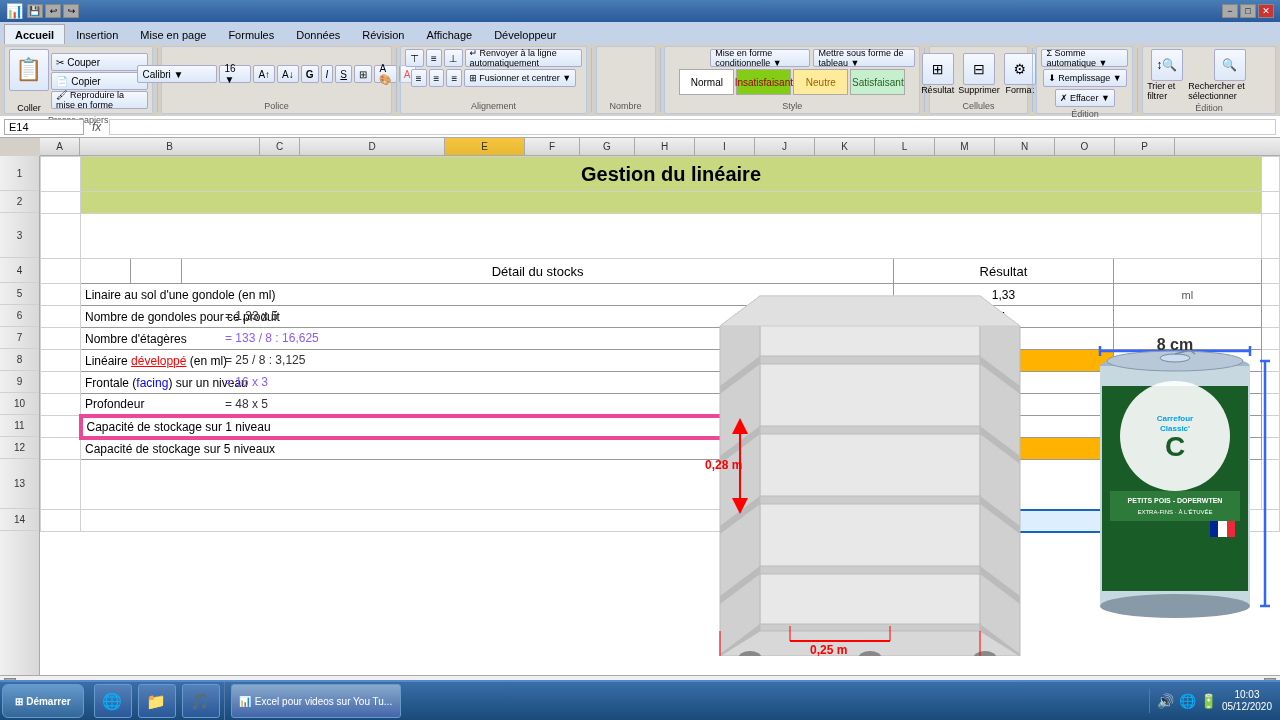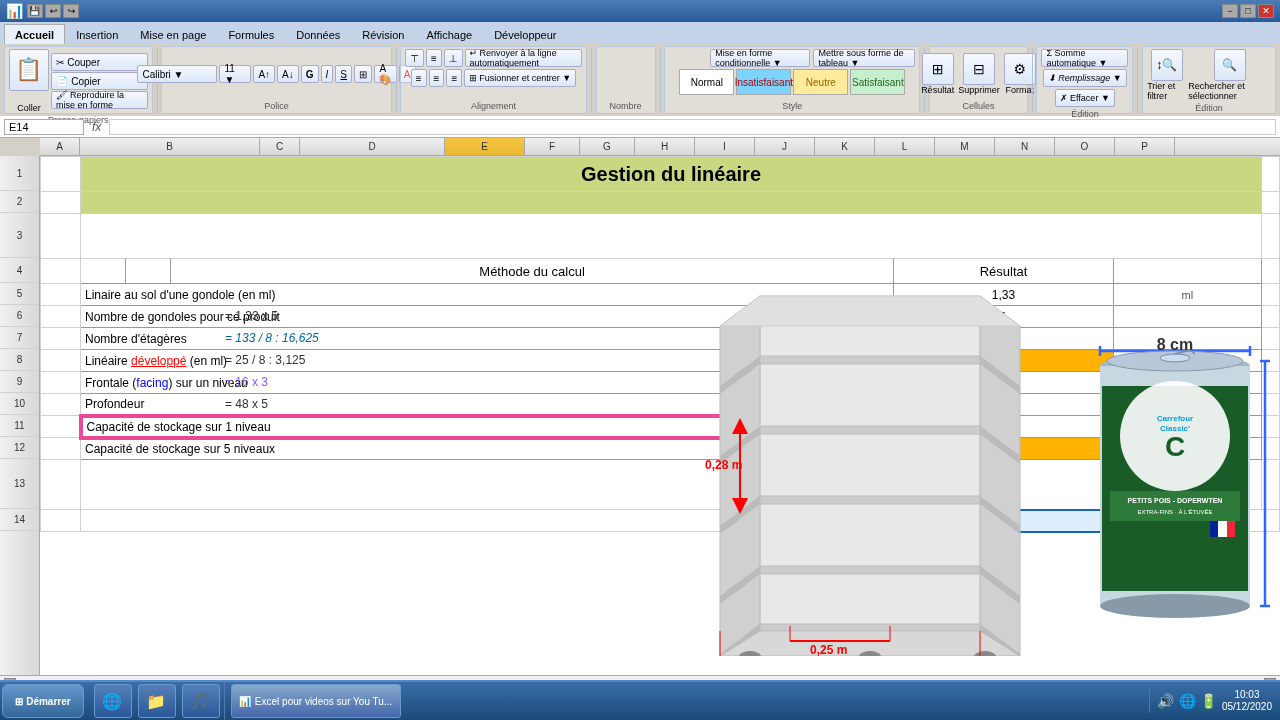--- a/index.html
+++ b/index.html
@@ -102,21 +102,21 @@
     }
 
     
     .style-cell {
       width: 55px; height: 26px;
       border: 1px solid #aaa;
       display: flex; align-items: center; justify-content: center;
       font-size: 10px; cursor: pointer;
     }
     .style-normal { background: #ffffff; color: #000; }
-    .style-insatisfaisant { background: #7dd3fc; color: #9c0006; }
+    .style-insatisfaisant { background: #84cc16; color: #9c0006; }
     .style-neutre { background: #ffeb9c; color: #9c6500; }
     .style-satisfaisant { background: #c6efce; color: #276221; }
 
     
     #formula-bar {
       display: flex;
       align-items: center;
       height: 22px;
       background: white;
       border-bottom: 1px solid #aaa;
@@ -341,21 +341,21 @@
     </div>
     <div class="ribbon-group-label">Presse-papiers</div>
   </div>
 
   <div class="ribbon-divider"></div>
 
   <div class="ribbon-group">
     <div class="ribbon-group-content" style="flex-direction:row;gap:2px;">
       <div style="display:flex;align-items:center;gap:2px;">
         <div class="ribbon-btn-small" style="width:80px;">Calibri ▼</div>
-        <div class="ribbon-btn-small" style="width:32px;">11 ▼</div>
+        <div class="ribbon-btn-small" style="width:32px;">16 ▼</div>
         <div class="ribbon-btn-small">A↑</div>
         <div class="ribbon-btn-small">A↓</div>
       </div>
       <div style="display:flex;align-items:center;gap:2px;">
         <div class="ribbon-btn-small" style="font-weight:bold;">G</div>
         <div class="ribbon-btn-small" style="font-style:italic;">I</div>
         <div class="ribbon-btn-small" style="text-decoration:underline;">S</div>
         <div class="ribbon-btn-small">⊞</div>
         <div class="ribbon-btn-small">A🎨</div>
         <div class="ribbon-btn-small" style="color:red;">A</div>
@@ -426,21 +426,21 @@
       </div>
     </div>
     <div class="ribbon-group-label">Cellules</div>
   </div>
 
   <div class="ribbon-divider"></div>
 
   <div class="ribbon-group">
     <div class="ribbon-group-content" style="flex-direction:column;gap:2px;">
       <div class="ribbon-btn-small" style="font-size:9px;">Σ Somme automatique ▼</div>
-      <div class="ribbon-btn-small" style="font-size:9px;font-style:italic;">⬇ Remplissage ▼</div>
+      <div class="ribbon-btn-small" style="font-size:9px;">⬇ Remplissage ▼</div>
       <div class="ribbon-btn-small" style="font-size:9px;">✗ Effacer ▼</div>
     </div>
     <div class="ribbon-group-label">Édition</div>
   </div>
 
   <div class="ribbon-divider"></div>
 
   <div class="ribbon-group">
     <div class="ribbon-group-content" style="gap:2px;">
       <div style="display:flex;flex-direction:column;align-items:center;">
@@ -521,21 +521,21 @@
       <tr>
         <td style="height:45px;border:1px solid #d0d0d0;"></td>
         <td colspan="5" style="height:45px;border:1px solid #d0d0d0;"></td>
         <td colspan="10" style="height:45px;border:1px solid #d0d0d0;"></td>
       </tr>
 
       <tr>
         <td style="height:25px;border:1px solid #d0d0d0;"></td>
         <td style="height:25px;border:1px solid #999;background:white;"></td>
         <td style="height:25px;border:1px solid #999;background:white;"></td>
-        <td style="height:25px;border:1px solid #999;background:white;text-align:center;font-size:13px;">Méthode du calcul</td>
+        <td style="height:25px;border:1px solid #999;background:white;text-align:center;font-size:13px;">Détail du stocks</td>
         <td style="height:25px;border:1px solid #999;background:white;text-align:center;font-size:13px;">Résultat</td>
         <td style="height:25px;border:1px solid #999;background:white;"></td>
         <td colspan="10" style="height:25px;border:1px solid #d0d0d0;"></td>
       </tr>
 
       <tr>
         <td style="height:22px;border:1px solid #d0d0d0;"></td>
         <td colspan="3" style="height:22px;border:1px solid #999;font-size:12px;padding-left:4px;">Linaire au sol d'une gondole (en ml)</td>
         <td style="height:22px;border:1px solid #999;text-align:center;font-size:12px;">1,33</td>
         <td style="height:22px;border:1px solid #999;text-align:center;font-size:11px;color:#555;">ml</td>
@@ -725,21 +725,21 @@
         </svg>
         
         
         <div style="position:absolute;top:0;left:50%;transform:translateX(-50%);font-size:16px;font-weight:bold;color:#333;white-space:nowrap;">8 cm</div>
         <div style="position:absolute;top:130px;right:-15px;font-size:16px;font-weight:bold;color:#333;transform:rotate(90deg);white-space:nowrap;"></div>
         <div style="position:absolute;top:140px;right:-55px;font-size:16px;font-weight:bold;color:#333;white-space:nowrap;">21 cm</div>
       </div>
     </div>
 
     <div style="position:absolute;top:153px;left:185px;font-size:12px;color:#333;">= 1,33 x 5</div>
-    <div style="position:absolute;top:175px;left:185px;font-size:12px;color:#0369a1;font-style:italic;">= 133 / 8 : 16,625</div>
+    <div style="position:absolute;top:175px;left:185px;font-size:12px;color:#8b5cf6;">= 133 / 8 : 16,625</div>
     <div style="position:absolute;top:197px;left:185px;font-size:12px;color:#333;">= 25 / 8 : 3,125</div>
     <div style="position:absolute;top:219px;left:185px;font-size:12px;color:#8b5cf6;">= 16 x 3</div>
     <div style="position:absolute;top:241px;left:185px;font-size:12px;color:#333;">= 48 x 5</div>
   </div>
 </div>
 
 <div id="h-scrollbar" style="height:16px;background:#f0f0f0;border-top:1px solid #aaa;display:flex;align-items:center;padding:0 4px;">
   <div style="width:12px;height:12px;background:#aaa;border:1px solid #888;cursor:pointer;">◀</div>
   <div style="flex:1;height:8px;background:#ddd;border:1px solid #aaa;margin:0 2px;"></div>
   <div style="width:12px;height:12px;background:#aaa;border:1px solid #888;cursor:pointer;">▶</div>

